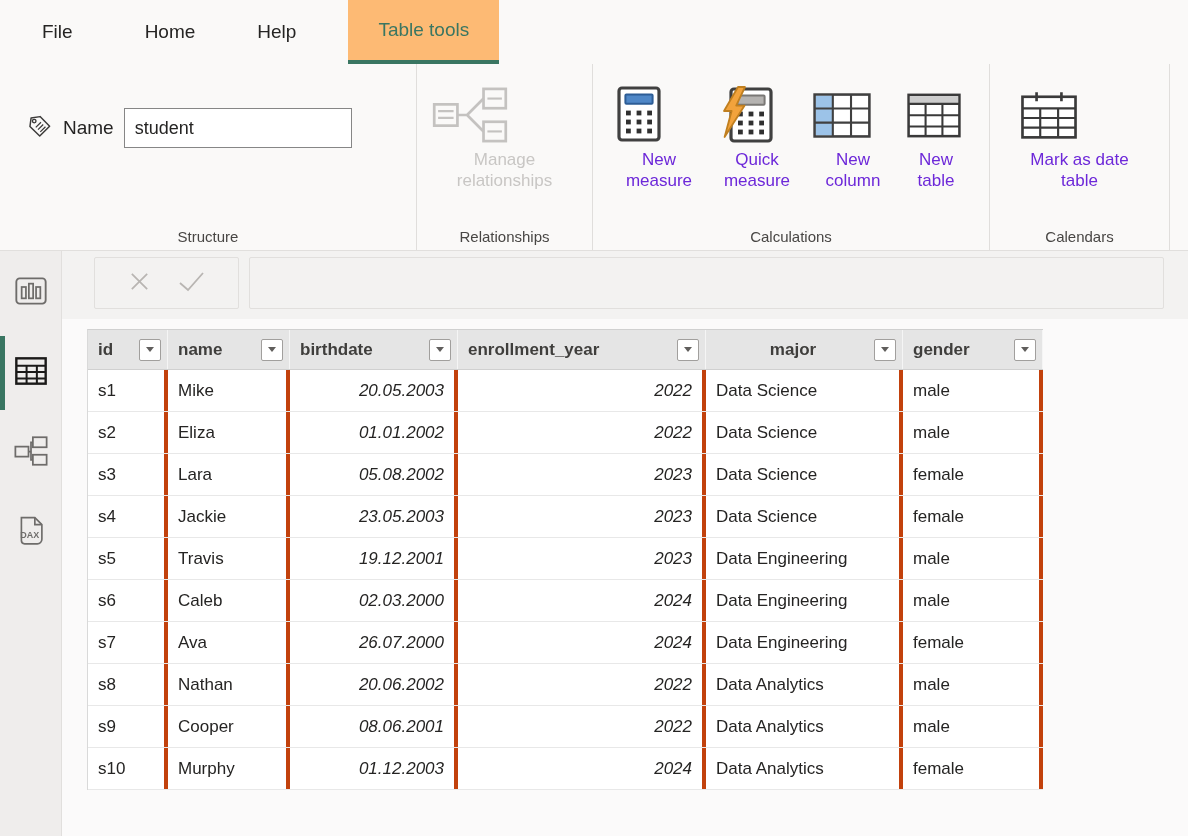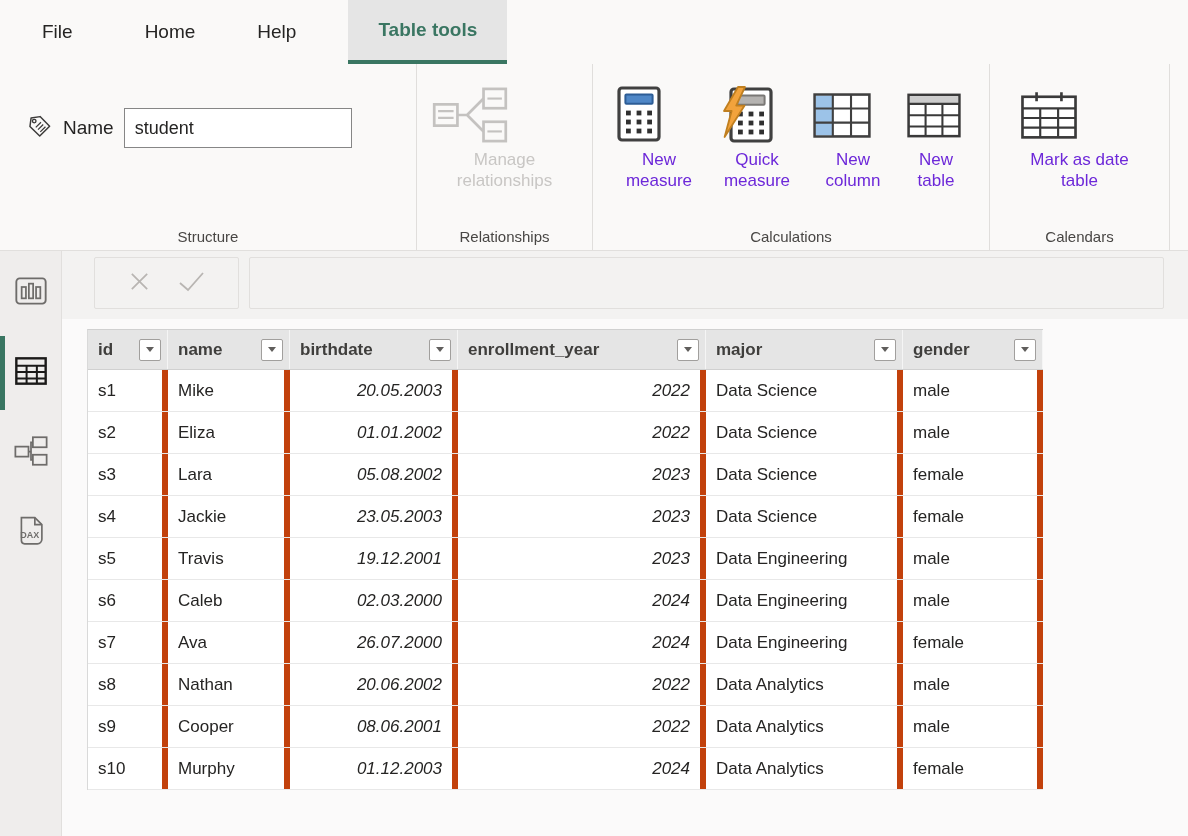--- a/index.html
+++ b/index.html
@@ -11,21 +11,21 @@
     color:#252423; background:#fbfafa;
   }
   .app { width:1188px; height:836px; display:flex; flex-direction:column; }
 
   
   .tabbar { height:64px; flex:0 0 auto; background:#faf9f8; display:flex; align-items:stretch; }
   .tab { display:flex; align-items:center; padding:12px 10px; font-size:19px; color:#252423; cursor:pointer; }
   .tab-file { margin-left:32px; }
   .tab-home { margin-left:52px; }
   .tab-help { margin-left:42px; }
-  .tab.active { margin-left:42px; padding:0 30px; background:#e5e5e5; color:var(--accent); border-bottom:4px solid var(--accent);font-weight:bold; }
+  .tab.active { margin-left:42px; padding:0 30px; background:#fdba74; color:var(--accent); border-bottom:4px solid var(--accent); }
 
   
   .ribbon { height:187px; flex:0 0 auto; background:#faf9f8; border-bottom:1px solid #e1dfdd; display:flex; }
   .group { position:relative; height:100%; border-right:1px solid #e0dedc; }
   .group-label { position:absolute; bottom:5px; left:0; right:0; text-align:center; font-size:15px; color:#484644; }
   .g-structure { width:417px; }
   .g-relationships { width:176px; display:flex; justify-content:center; }
   .g-calculations { width:397px; display:flex; justify-content:center; gap:2px; }
   .g-calendars { width:180px; display:flex; justify-content:center; }
 
@@ -50,25 +50,25 @@
   .formula-strip { flex:0 0 auto; background:#f3f2f1; padding:6px 24px 10px 32px; display:flex; gap:10px; }
   .fx-buttons { width:145px; height:52px; flex:0 0 auto; border:1px solid #e1dfdd; border-radius:2px; display:flex; align-items:center; justify-content:center; gap:26px; }
   .fx-btn { background:none; border:none; padding:0; display:flex; align-items:center; cursor:pointer; }
   .fx-input { flex:1; height:52px; border:1px solid #e1dfdd; border-radius:2px; background:#f3f2f1; font-size:17px; padding:0 12px; color:#252423; font-family:inherit; }
 
   .table-area { flex:1; padding:10px 0 0 25px; }
   .pbi-table { display:inline-block; border-left:1px solid #d9d9d9; border-top:1px solid #d0d0d0; background:#fff; }
   .thead { display:flex; background:#e5e5e5; border-bottom:1px solid #d0d0d0; height:40px; }
   .th { display:flex; align-items:center; gap:4px; padding:0 6px 0 10px; border-right:1px solid #f5f5f5; font-weight:bold; font-size:17px; color:#3f3e3c; cursor:pointer; }
   .th .th-label { white-space:nowrap; }
-  .th.center .th-label { flex:1; text-align:left; }
+  .th.center .th-label { flex:1; text-align:center; }
   .filter-btn { margin-left:auto; width:22px; height:22px; flex:0 0 auto; background:#fff; border:1px solid #a19f9d; border-radius:2px; display:flex; align-items:center; justify-content:center; cursor:pointer; padding:0; }
   .tri { width:0; height:0; border-left:4px solid transparent; border-right:4px solid transparent; border-top:5px solid #605e5c; }
   .tr { display:flex; height:42px; background:#fff; border-bottom:1px solid #e8e8e8; }
-  .td { display:flex; align-items:center; padding:0 10px; border-right:6px solid #c2410c; font-size:17px; color:#252423; overflow:hidden; white-space:nowrap; }
+  .td { display:flex; align-items:center; padding:0 10px; border-right:4px solid #c2410c; font-size:17px; color:#252423; overflow:hidden; white-space:nowrap; }
   .td.right { justify-content:flex-end; }
   .td.italic { font-style:italic; }
   .c0 { width:80px; } .c1 { width:122px; } .c2 { width:168px; }
   .c3 { width:248px; } .c4 { width:197px; } .c5 { width:140px; }
 </style>
 </head>
 <body>
 
 <div class="app">
 

